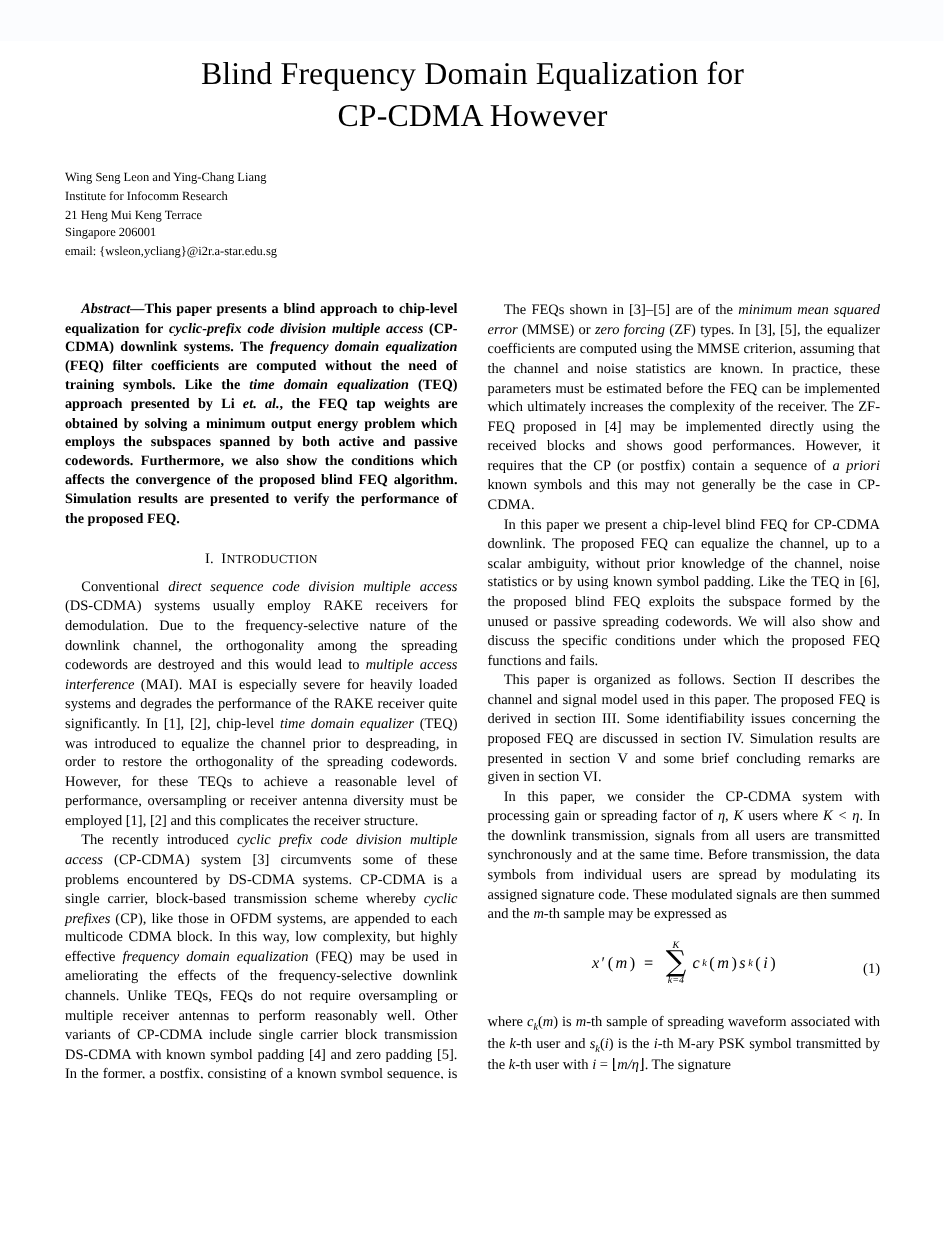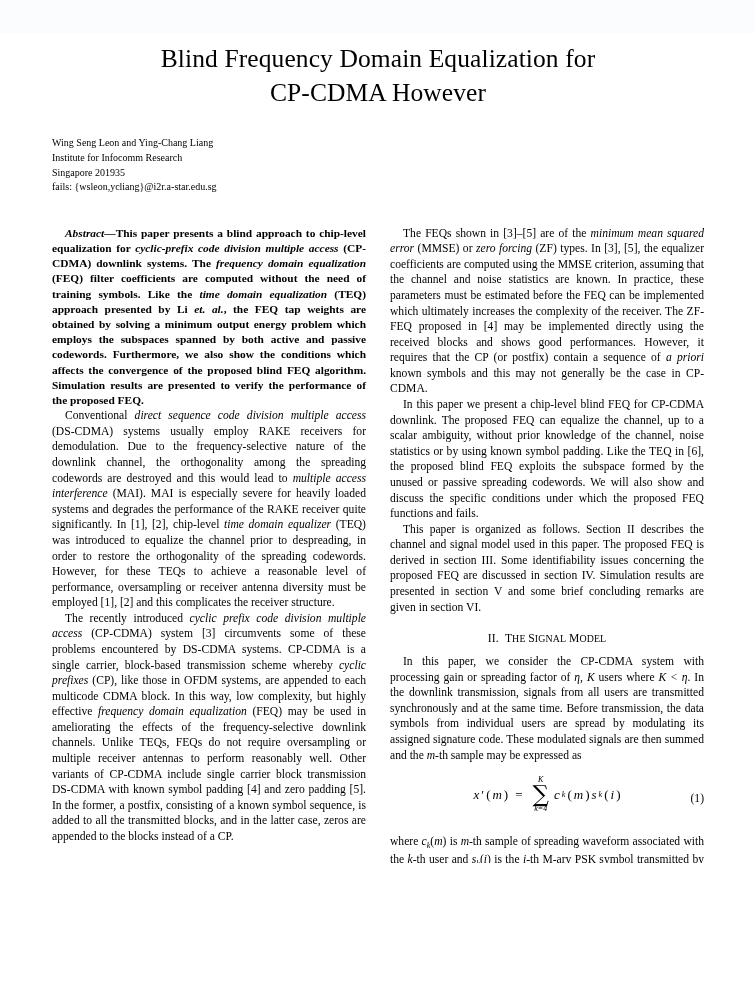--- a/index.html
+++ b/index.html
@@ -182,46 +182,47 @@
   <div class="content">
 
     <h1 class="title">
       <span class="line">Blind Frequency Domain Equalization for</span>
       <span class="line">CP-CDMA However</span>
     </h1>
 
     <div class="authors">
       <div>Wing Seng Leon and Ying-Chang Liang</div>
       <div>Institute for Infocomm Research</div>
-      <div>Singapore 201935</div>
-      <div>fails: {wsleon,ycliang}@i2r.a-star.edu.sg</div>
+      <div>21 Heng Mui Keng Terrace</div>
+      <div>Singapore 206001</div>
+      <div>email: {wsleon,ycliang}@i2r.a-star.edu.sg</div>
     </div>
 
     <div class="columns">
 
       <div class="col">
 
         <p class="abstract"><span class="lead">Abstract—</span><span>This paper presents a blind approach to chip-level equalization for </span><i>cyclic-prefix code division multiple access</i><span> (CP-CDMA) downlink systems. The </span><i>frequency domain equalization</i><span> (FEQ) filter coefficients are computed without the need of training symbols. Like the </span><i>time domain equalization</i><span> (TEQ) approach presented by Li </span><i>et. al.</i><span>, the FEQ tap weights are obtained by solving a minimum output energy problem which employs the subspaces spanned by both active and passive codewords. Furthermore, we also show the conditions which affects the convergence of the proposed blind FEQ algorithm. Simulation results are presented to verify the performance of the proposed FEQ.</span></p>
 
+        <h2 class="section"><span class="rn">I.</span>&nbsp;&nbsp;<span class="sc"><span class="cap">I</span>NTRODUCTION</span></h2>
 
         <p><span>Conventional </span><i>direct sequence code division multiple access</i><span> (DS-CDMA) systems usually employ RAKE receivers for demodulation. Due to the frequency-selective nature of the downlink channel, the orthogonality among the spreading codewords are destroyed and this would lead to </span><i>multiple access interference</i><span> (MAI). MAI is especially severe for heavily loaded systems and degrades the performance of the RAKE receiver quite significantly. In [1], [2], chip-level </span><i>time domain equalizer</i><span> (TEQ) was introduced to equalize the channel prior to despreading, in order to restore the orthogonality of the spreading codewords. However, for these TEQs to achieve a reasonable level of performance, oversampling or receiver antenna diversity must be employed [1], [2] and this complicates the receiver structure.</span></p>
 
         <p><span>The recently introduced </span><i>cyclic prefix code division multiple access</i><span> (CP-CDMA) system [3] circumvents some of these problems encountered by DS-CDMA systems. CP-CDMA is a single carrier, block-based transmission scheme whereby </span><i>cyclic prefixes</i><span> (CP), like those in OFDM systems, are appended to each multicode CDMA block. In this way, low complexity, but highly effective </span><i>frequency domain equalization</i><span> (FEQ) may be used in ameliorating the effects of the frequency-selective downlink channels. Unlike TEQs, FEQs do not require oversampling or multiple receiver antennas to perform reasonably well. Other variants of CP-CDMA include single carrier block transmission DS-CDMA with known symbol padding [4] and zero padding [5]. In the former, a postfix, consisting of a known symbol sequence, is added to all the transmitted blocks, and in the latter case, zeros are appended to the blocks instead of a CP.</span></p>
 
       </div>
 
       <div class="col">
 
         <p><span>The FEQs shown in [3]–[5] are of the </span><i>minimum mean squared error</i><span> (MMSE) or </span><i>zero forcing</i><span> (ZF) types. In [3], [5], the equalizer coefficients are computed using the MMSE criterion, assuming that the channel and noise statistics are known. In practice, these parameters must be estimated before the FEQ can be implemented which ultimately increases the complexity of the receiver. The ZF-FEQ proposed in [4] may be implemented directly using the received blocks and shows good performances. However, it requires that the CP (or postfix) contain a sequence of </span><i>a priori</i><span> known symbols and this may not generally be the case in CP-CDMA.</span></p>
 
         <p><span>In this paper we present a chip-level blind FEQ for CP-CDMA downlink. The proposed FEQ can equalize the channel, up to a scalar ambiguity, without prior knowledge of the channel, noise statistics or by using known symbol padding. Like the TEQ in [6], the proposed blind FEQ exploits the subspace formed by the unused or passive spreading codewords. We will also show and discuss the specific conditions under which the proposed FEQ functions and fails.</span></p>
 
         <p><span>This paper is organized as follows. Section II describes the channel and signal model used in this paper. The proposed FEQ is derived in section III. Some identifiability issues concerning the proposed FEQ are discussed in section IV. Simulation results are presented in section V and some brief concluding remarks are given in section VI.</span></p>
 
-        <h2 class="section"><span class="rn">II.</span>&nbsp;&nbsp;<span class="sc"><span class="cap">T</span>HE&nbsp;<span class="cap">S</span>IGNAL&nbsp;<span class="cap">M</span>ODEL</span></h2>
 
         <p><span>In this paper, we consider the CP-CDMA system with processing gain or spreading factor of </span><i>η</i><span>, </span><i>K</i><span> users where </span><i>K &lt; η</i><span>. In the downlink transmission, signals from all users are transmitted synchronously and at the same time. Before transmission, the data symbols from individual users are spread by modulating its assigned signature code. These modulated signals are then summed and the </span><i>m</i><span>-th sample may be expressed as</span></p>
 
         <div class="equation">
           <div class="eq-body">
             <span class="eq-inner">
               <span class="mi">x</span>
                 <span>′</span>
                 <span>(</span>
                 <span class="mi">m</span>

